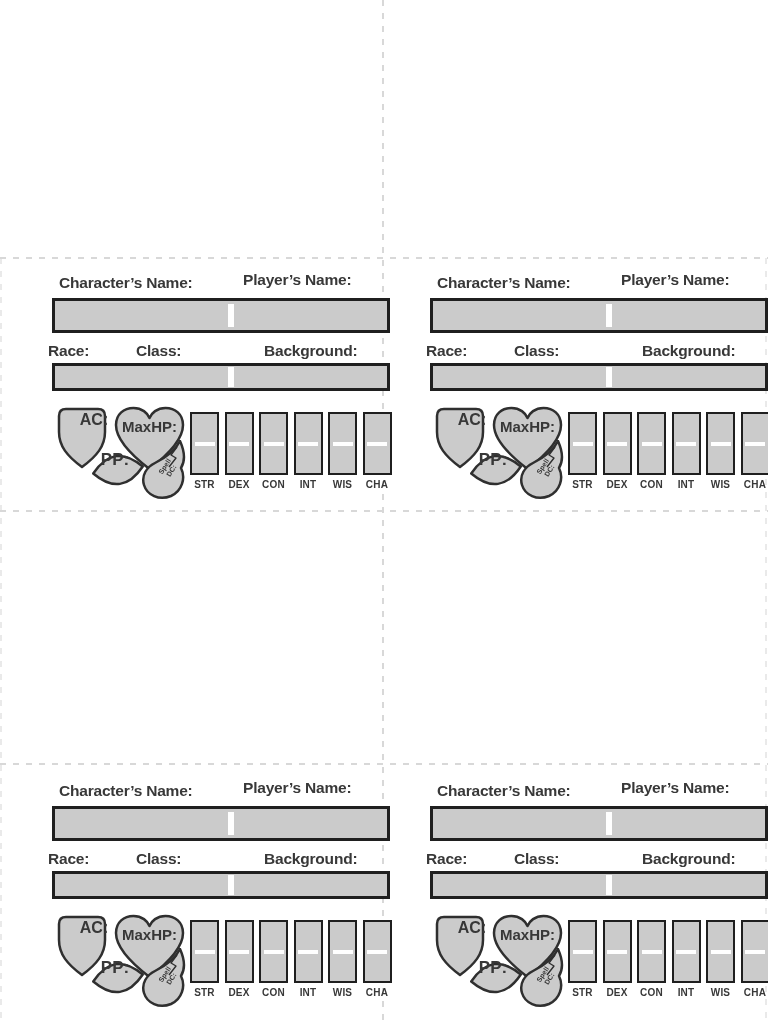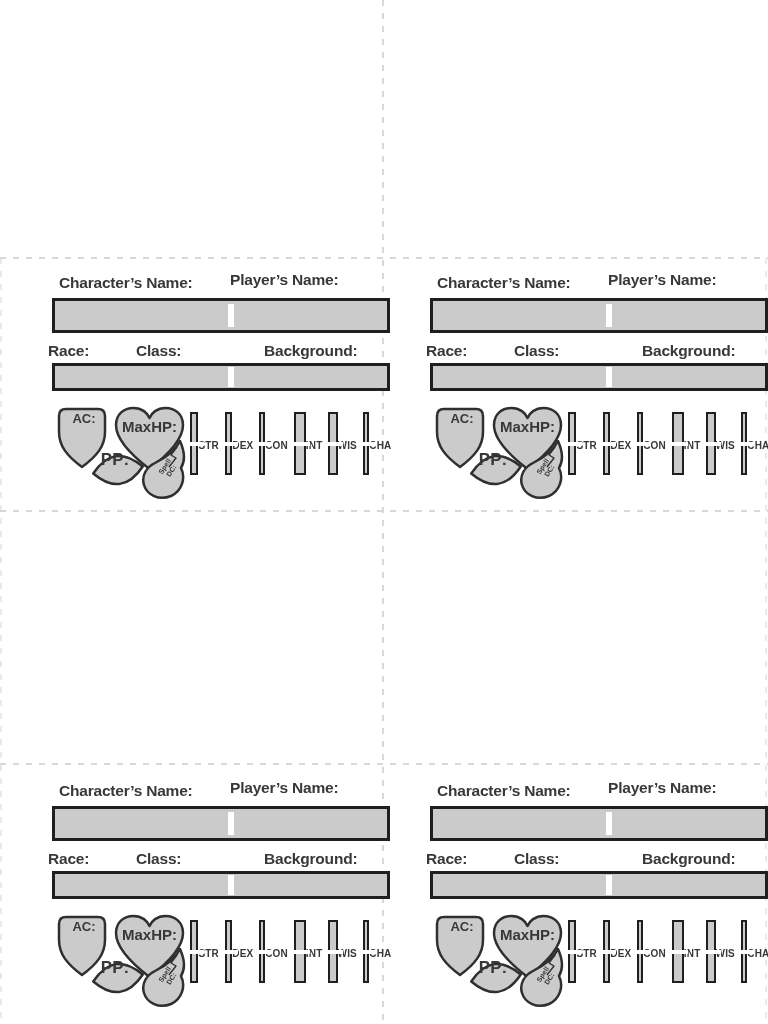--- a/index.html
+++ b/index.html
@@ -23,21 +23,21 @@
   .slot-top-left{left:0;top:258px}
   .slot-top-right{left:378px;top:258px}
   .slot-bottom-left{left:0;top:766px}
   .slot-bottom-right{left:378px;top:766px}
   .card{position:relative;width:100%;height:100%;}
 
   
   .lbl{position:absolute;font-weight:700;font-size:15.5px;letter-spacing:-.2px;
        color:var(--label_text);white-space:nowrap;}
   .lbl-char{left:31px;top:16px}
-  .lbl-player{left:202px;top:13px}
+  .lbl-player{left:215px;top:13px}
   .lbl-race{left:20px;top:84px}
   .lbl-class{left:108px;top:84px}
   .lbl-bg{left:236px;top:84px}
 
   
   .field{position:absolute;left:24px;width:332px;background:var(--field_fill);
          border:3px solid var(--field_border);}
   .field-name{top:40px;height:29px}
   .field-rcb{top:105px;height:22px}
   .cursor{position:absolute;width:6px;background:var(--cursor);}
@@ -46,29 +46,29 @@
 
   
   .shape{position:absolute;}
   .shape path{fill:var(--shape_fill);stroke:var(--shape_stroke);stroke-width:2.5;stroke-linejoin:round;}
   .shape .bolt{fill:none;stroke:var(--shape_stroke);stroke-width:1.4;}
   .shape-shield{left:26px;top:147px;width:56px;height:66px}
   .shape-heart{left:85px;top:147px;width:73px;height:69px}
   .shape-lens{left:63px;top:189px;width:54px;height:46px;transform:rotate(-8deg)}
   .shape-drop{left:112px;top:182px;width:50px;height:60px}
   .shape-lbl{position:absolute;font-weight:700;color:var(--label_text);text-align:center;}
-  .slbl-ac{left:28px;top:153px;width:56px;font-size:13px}
+  .slbl-ac{left:38px;top:153px;width:56px;font-size:16px}
   .slbl-maxhp{left:85px;top:160px;width:73px;font-size:15px}
   .slbl-pp{left:60px;top:192px;width:54px;font-size:17px}
   .slbl-spelldc{left:126px;top:203px;width:28px;font-size:7px;line-height:7.5px;
                 transform:rotate(-57deg);letter-spacing:0;}
 
   
   .stats{position:absolute;left:162px;top:154px;display:flex;gap:5.5px;}
-  .stat{width:29px;display:flex;align-items:center;}
+  .stat{width:29px;display:flex;flex-direction:column;align-items:center;}
   .stat-box{width:29px;height:63px;box-sizing:border-box;background:var(--field_fill);
             border:2.5px solid var(--field_border);position:relative;}
   .stat-box .dash{position:absolute;left:50%;top:50%;transform:translate(-50%,-50%);
                   width:20px;height:4px;background:var(--cursor);}
   .stat-lbl{margin-top:4px;font-size:10px;font-weight:600;color:var(--label_text);letter-spacing:.2px;}
 </style>
 </head>
 <body style="background: rgb(255, 255, 255);">
 
 <div id="sheet">

